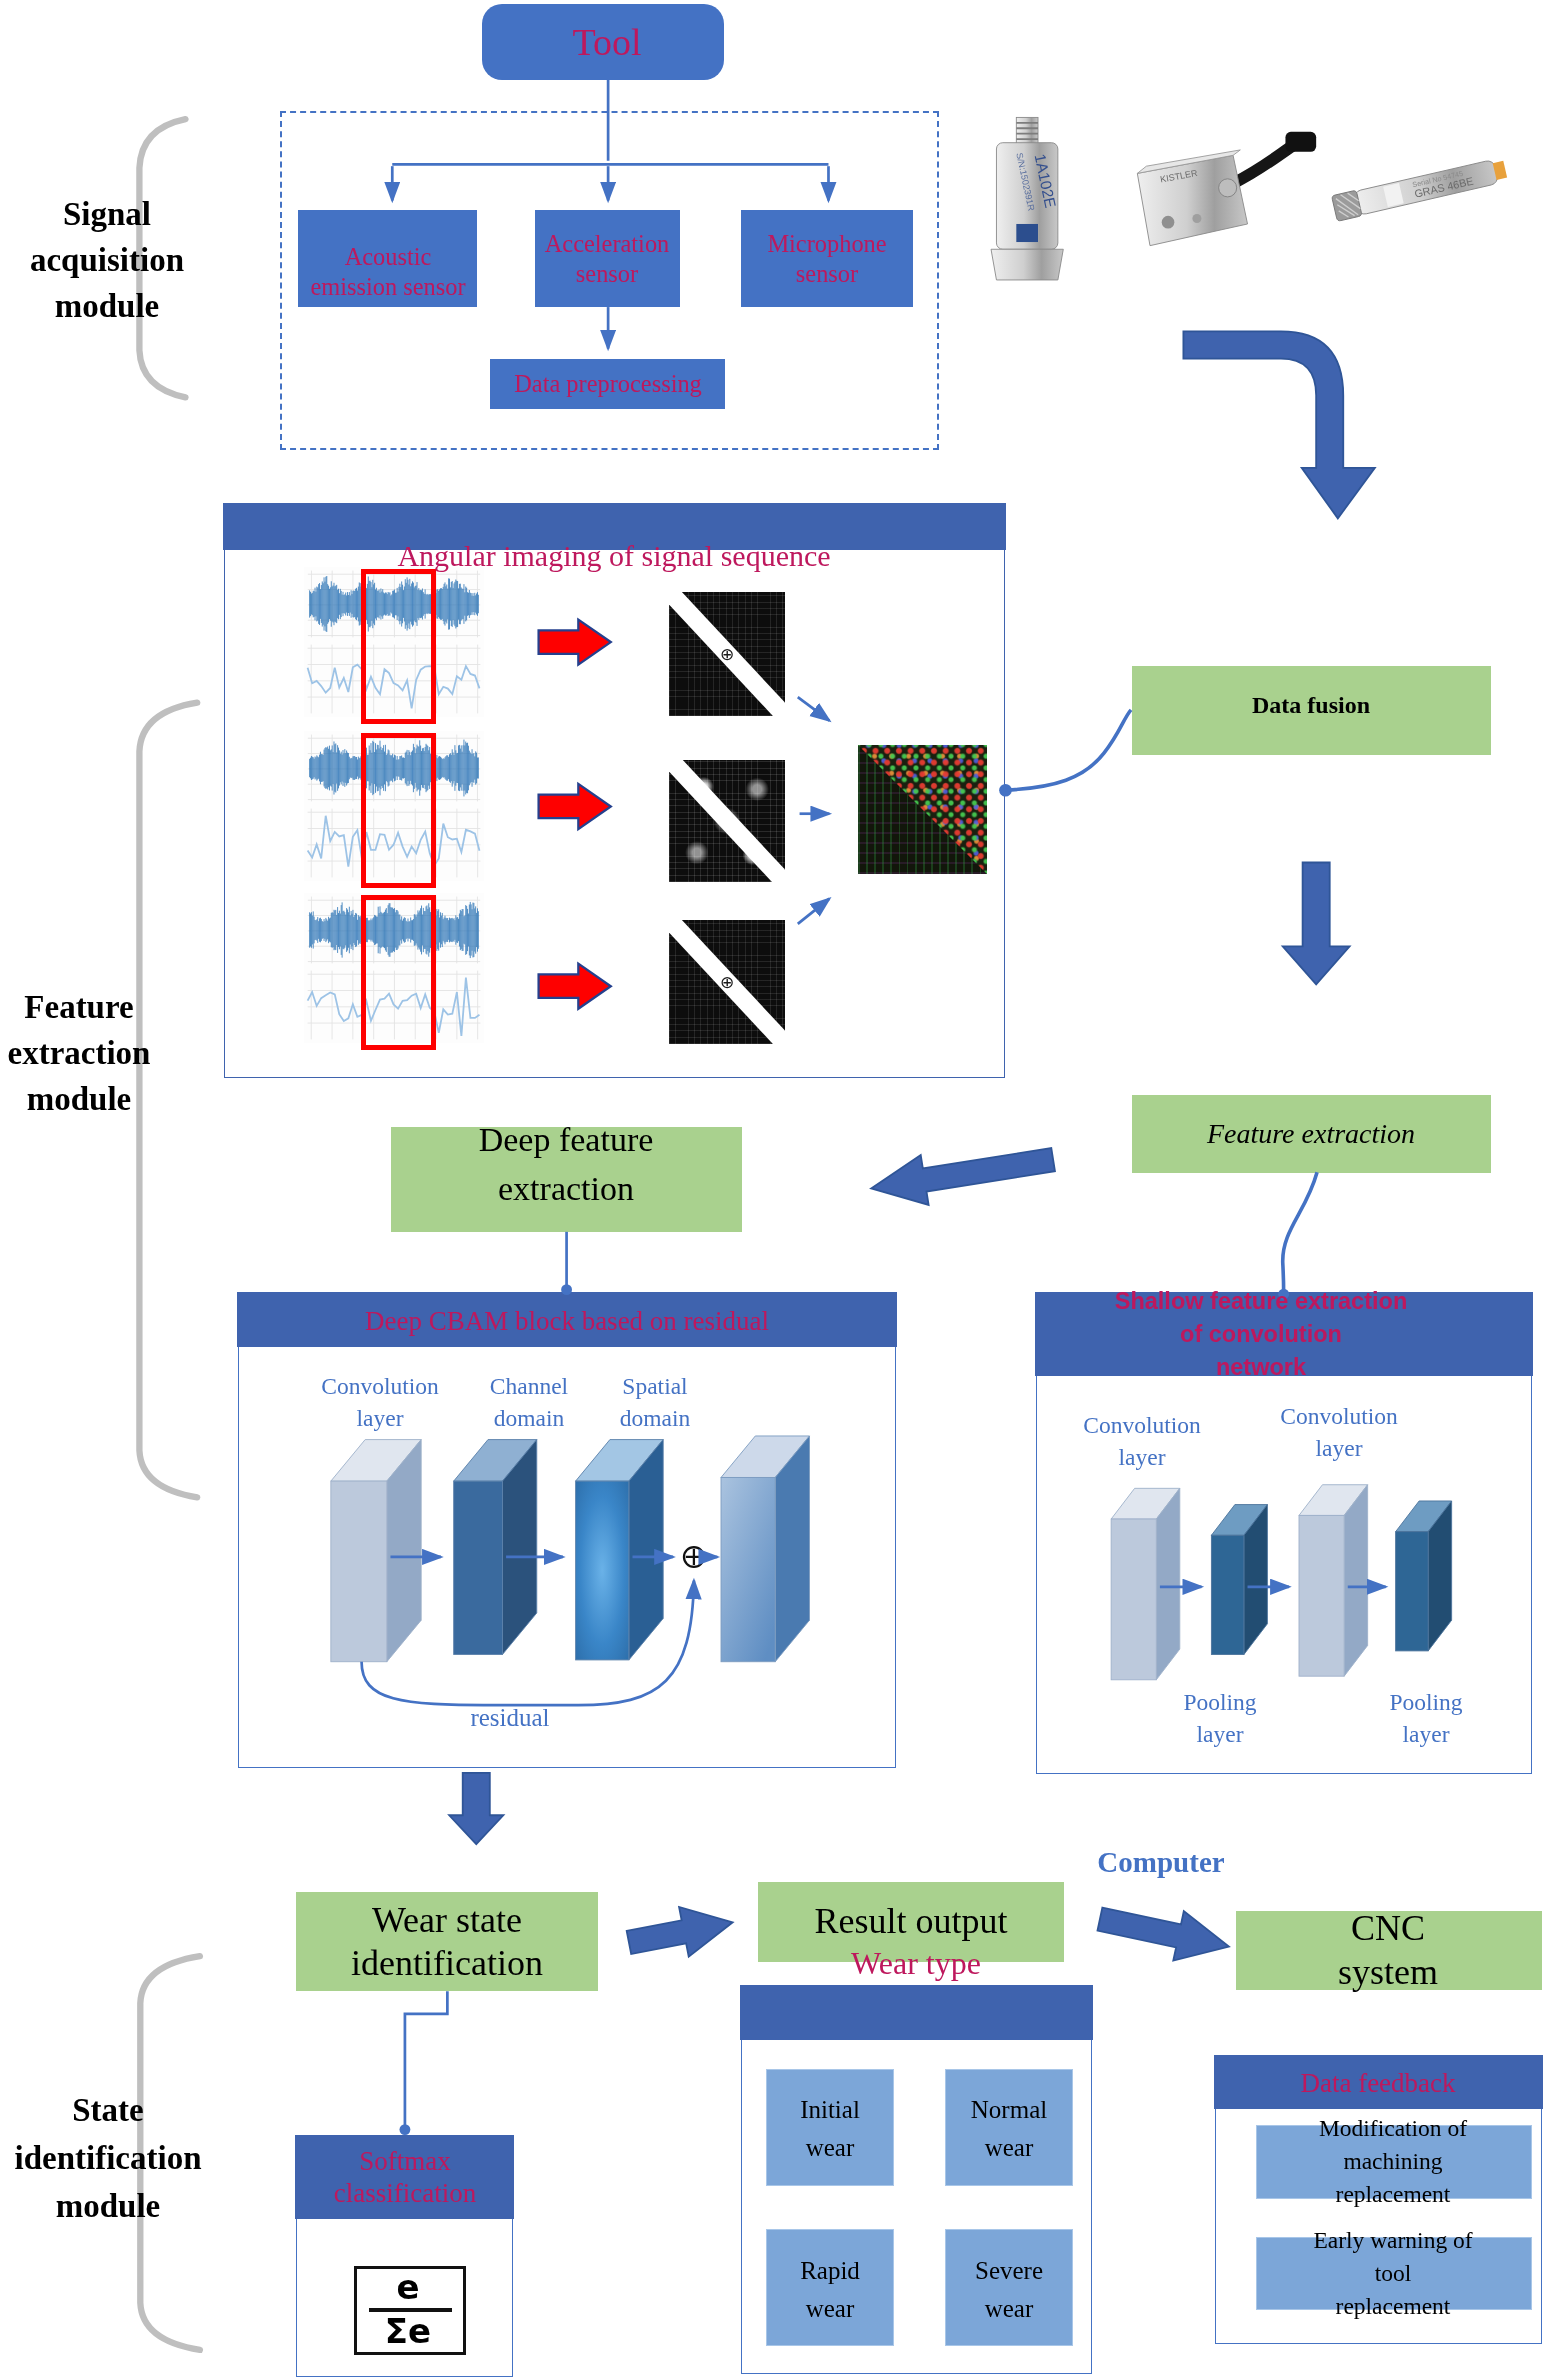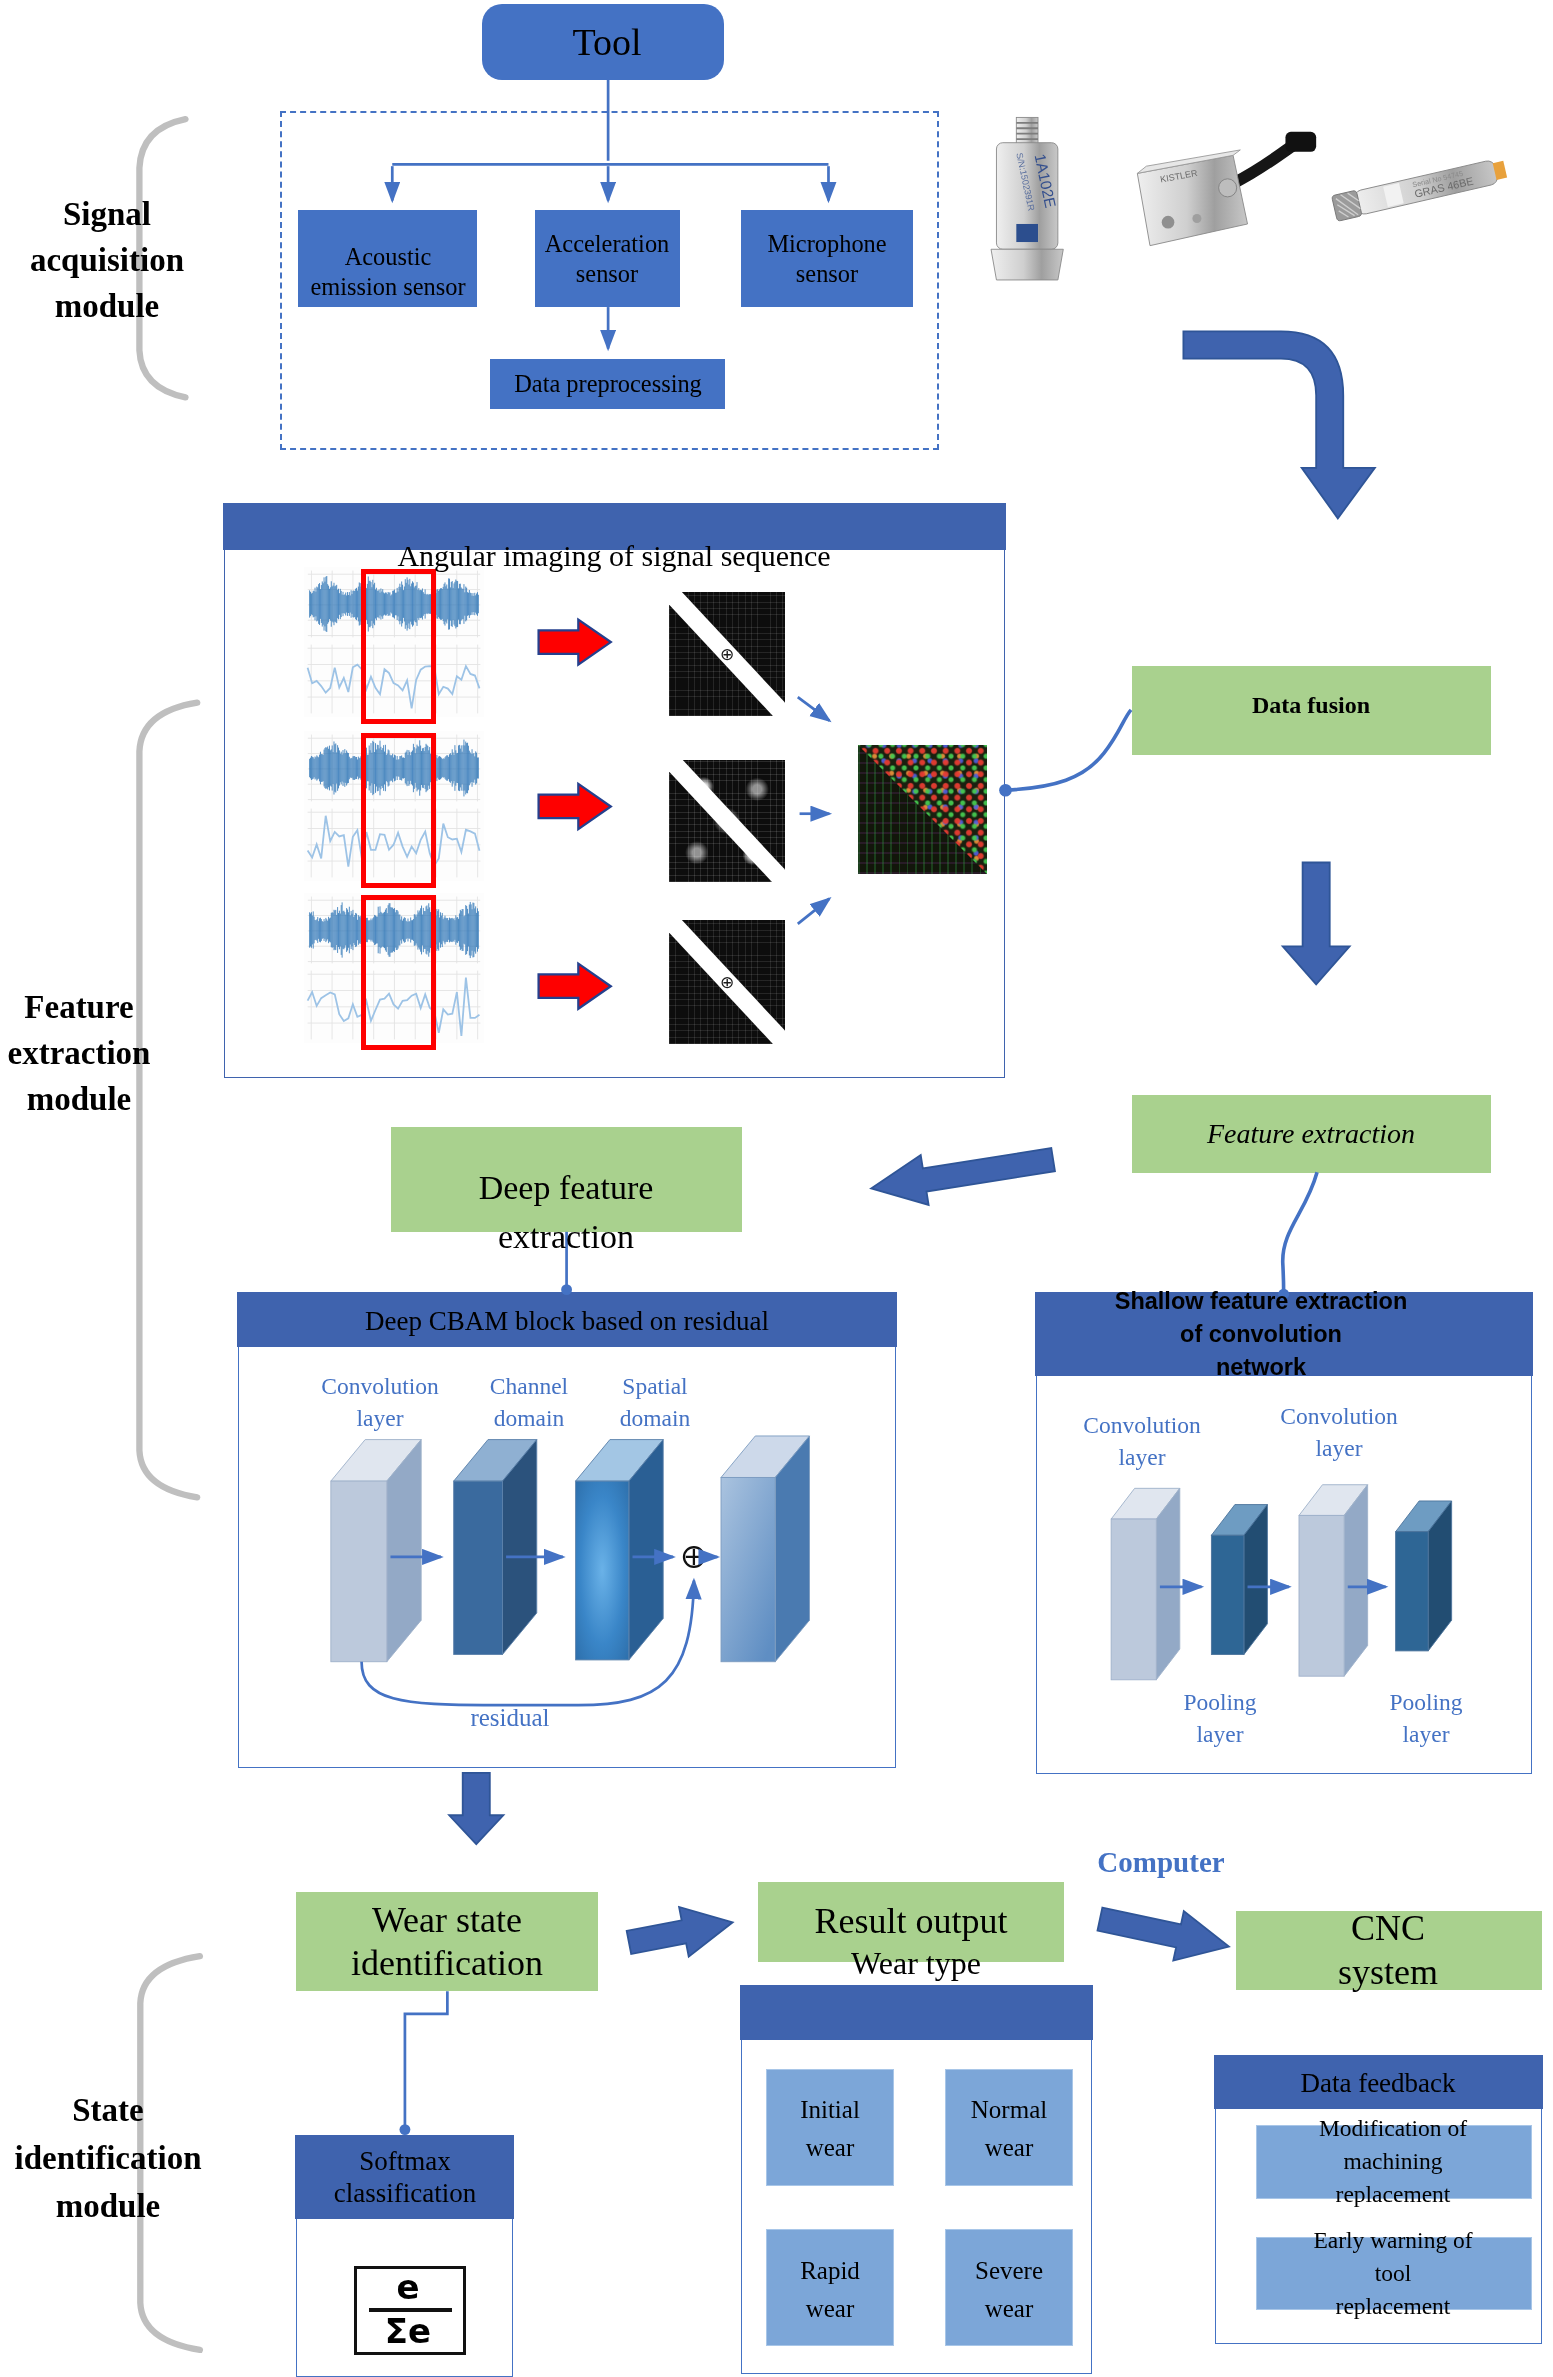--- a/index.html
+++ b/index.html
@@ -3,21 +3,21 @@
 <meta charset="utf-8">
 <style>
   html,body{margin:0;padding:0;background:#fff;}
   .canvas{position:relative;width:1554px;height:2377px;background:#fff;overflow:hidden;
           font-family:"Liberation Serif",serif;}
   .box{position:absolute;box-sizing:border-box;}
   .panel{position:absolute;background:#fff;border:1.8px solid #4472c4;box-sizing:border-box;z-index:0;}
   .phead{position:absolute;left:-1.8px;top:-1.8px;right:-1.8px;background:#3f63ae;z-index:1;}
   .t{position:absolute;transform:translate(-50%,-50%);white-space:pre-line;text-align:center;
      font-family:"Liberation Serif",serif;z-index:10;line-height:1.22;color:#000;}
-  .white{color:#000000;} .blue{color:#4472c4;} .bold{font-weight:bold;}
+  .white{color:#be185d;} .blue{color:#4472c4;} .bold{font-weight:bold;}
   .sans{font-family:"Liberation Sans",sans-serif;}
   .green{background:#a9d18e;}
   .bluefill{background:#4472c4;}
   .cell{position:absolute;background:#7ca6d8;border:1.8px solid #a8c6e8;box-sizing:border-box;z-index:2;}
   #overlay{position:absolute;left:0;top:0;z-index:5;pointer-events:none;}
   .sig{position:absolute;width:180px;z-index:4;}
   .sig svg{display:block;background:#fdfdfd;}
   .redrect{position:absolute;left:57px;top:1.8px;width:65px;height:145px;border:5.4px solid #fe0000;z-index:6;}
   .rp{position:absolute;width:116px;z-index:4;overflow:hidden;background:
       repeating-linear-gradient(90deg, rgba(255,255,255,.10) 0 0.9px, transparent 0.9px 6.3px),
@@ -319,21 +319,21 @@
   <div class="t white" style="left:607px;top:259px;font-size:24.4px;">Acceleration
 sensor</div>
   <div class="t white" style="left:827px;top:259px;font-size:24.4px;">Microphone
 sensor</div>
   <div class="t white" style="left:608px;top:384px;font-size:24.4px;">Data preprocessing</div>
 
   <div class="t white" style="left:614px;top:528px;font-size:30px;margin-top:28px;">Angular imaging of signal sequence</div>
 
   <div class="t" style="left:1311px;top:706px;font-size:24px;font-weight:bold;">Data fusion</div>
   <div class="t" style="left:1311px;top:1134px;font-size:28px;font-style:italic;">Feature extraction</div>
-  <div class="t" style="left:566px;top:1212px;font-size:34px;line-height:1.45;">Deep feature
+  <div class="t" style="left:566px;top:1164px;font-size:34px;line-height:1.45;">Deep feature
 extraction</div>
 
   <div class="t white" style="left:567px;top:1321px;font-size:27px;">Deep CBAM block based on residual</div>
   <div class="t blue" style="left:380px;top:1403px;font-size:23.5px;line-height:1.35;">Convolution
 layer</div>
   <div class="t blue" style="left:529px;top:1403px;font-size:23.5px;line-height:1.35;">Channel
 domain</div>
   <div class="t blue" style="left:655px;top:1403px;font-size:23.5px;line-height:1.35;">Spatial
 domain</div>
   <div class="t blue" style="left:510px;top:1718px;font-size:25px;">residual</div>

